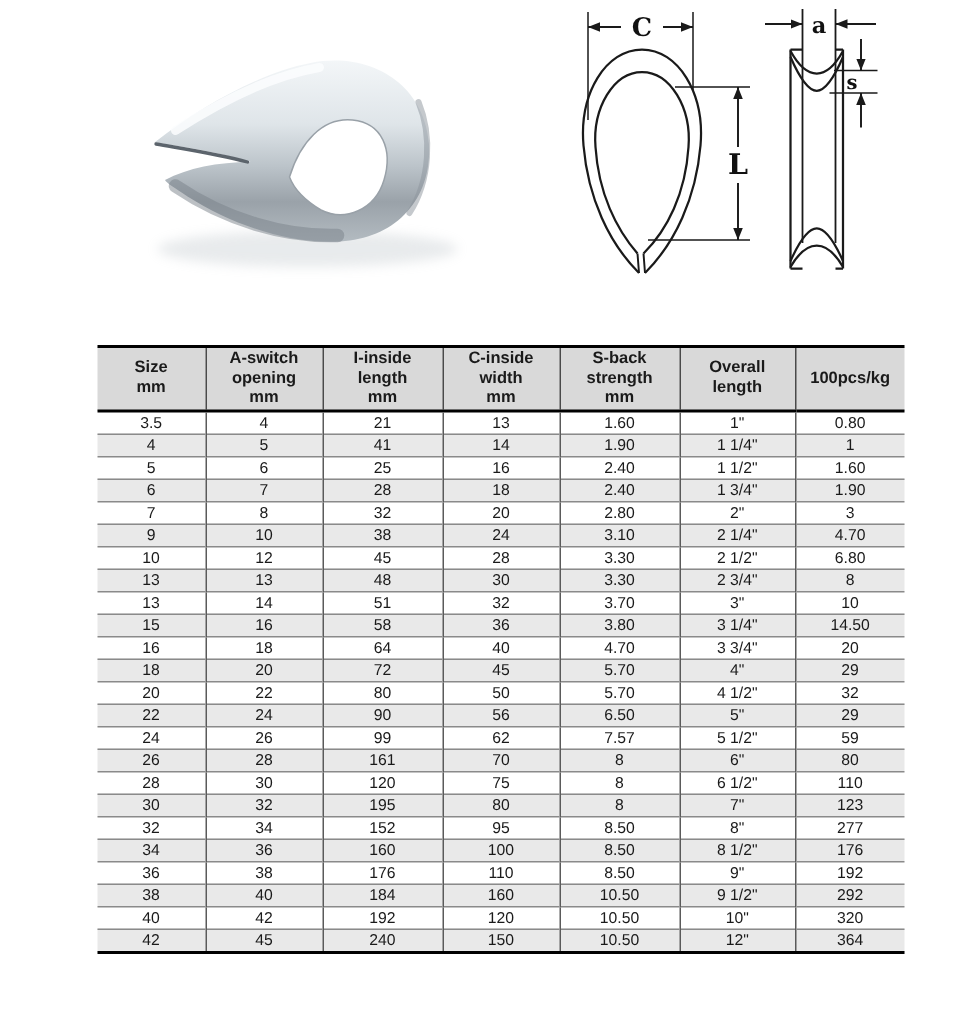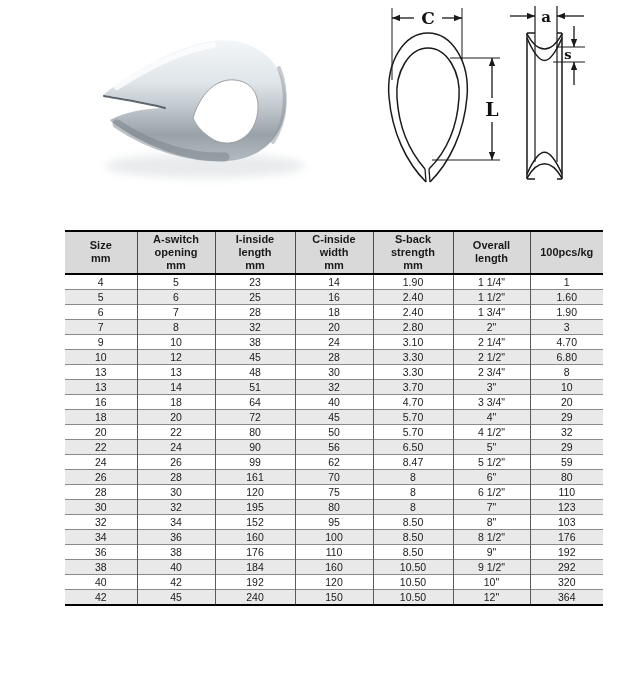--- a/index.html
+++ b/index.html
@@ -164,23 +164,32 @@
           <th>S-back
 strength
 mm</th>
           <th>Overall
 length</th>
           <th>100pcs/kg</th>
         </tr>
     </thead>
     <tbody id="table-body">
         <tr>
+          <td>3.5</td>
+          <td>4</td>
+          <td>21</td>
+          <td>13</td>
+          <td>1.60</td>
+          <td>1"</td>
+          <td>0.80</td>
+        </tr>
+        <tr>
           <td>4</td>
           <td>5</td>
-          <td>23</td>
+          <td>41</td>
           <td>14</td>
           <td>1.90</td>
           <td>1 1/4"</td>
           <td>1</td>
         </tr>
         <tr>
           <td>5</td>
           <td>6</td>
           <td>25</td>
           <td>16</td>
@@ -236,20 +245,29 @@
         <tr>
           <td>13</td>
           <td>14</td>
           <td>51</td>
           <td>32</td>
           <td>3.70</td>
           <td>3"</td>
           <td>10</td>
         </tr>
         <tr>
+          <td>15</td>
+          <td>16</td>
+          <td>58</td>
+          <td>36</td>
+          <td>3.80</td>
+          <td>3 1/4"</td>
+          <td>14.50</td>
+        </tr>
+        <tr>
           <td>16</td>
           <td>18</td>
           <td>64</td>
           <td>40</td>
           <td>4.70</td>
           <td>3 3/4"</td>
           <td>20</td>
         </tr>
         <tr>
           <td>18</td>
@@ -276,21 +294,21 @@
           <td>56</td>
           <td>6.50</td>
           <td>5"</td>
           <td>29</td>
         </tr>
         <tr>
           <td>24</td>
           <td>26</td>
           <td>99</td>
           <td>62</td>
-          <td>8.47</td>
+          <td>7.57</td>
           <td>5 1/2"</td>
           <td>59</td>
         </tr>
         <tr>
           <td>26</td>
           <td>28</td>
           <td>161</td>
           <td>70</td>
           <td>8</td>
           <td>6"</td>
@@ -314,21 +332,21 @@
           <td>7"</td>
           <td>123</td>
         </tr>
         <tr>
           <td>32</td>
           <td>34</td>
           <td>152</td>
           <td>95</td>
           <td>8.50</td>
           <td>8"</td>
-          <td>103</td>
+          <td>277</td>
         </tr>
         <tr>
           <td>34</td>
           <td>36</td>
           <td>160</td>
           <td>100</td>
           <td>8.50</td>
           <td>8 1/2"</td>
           <td>176</td>
         </tr>

